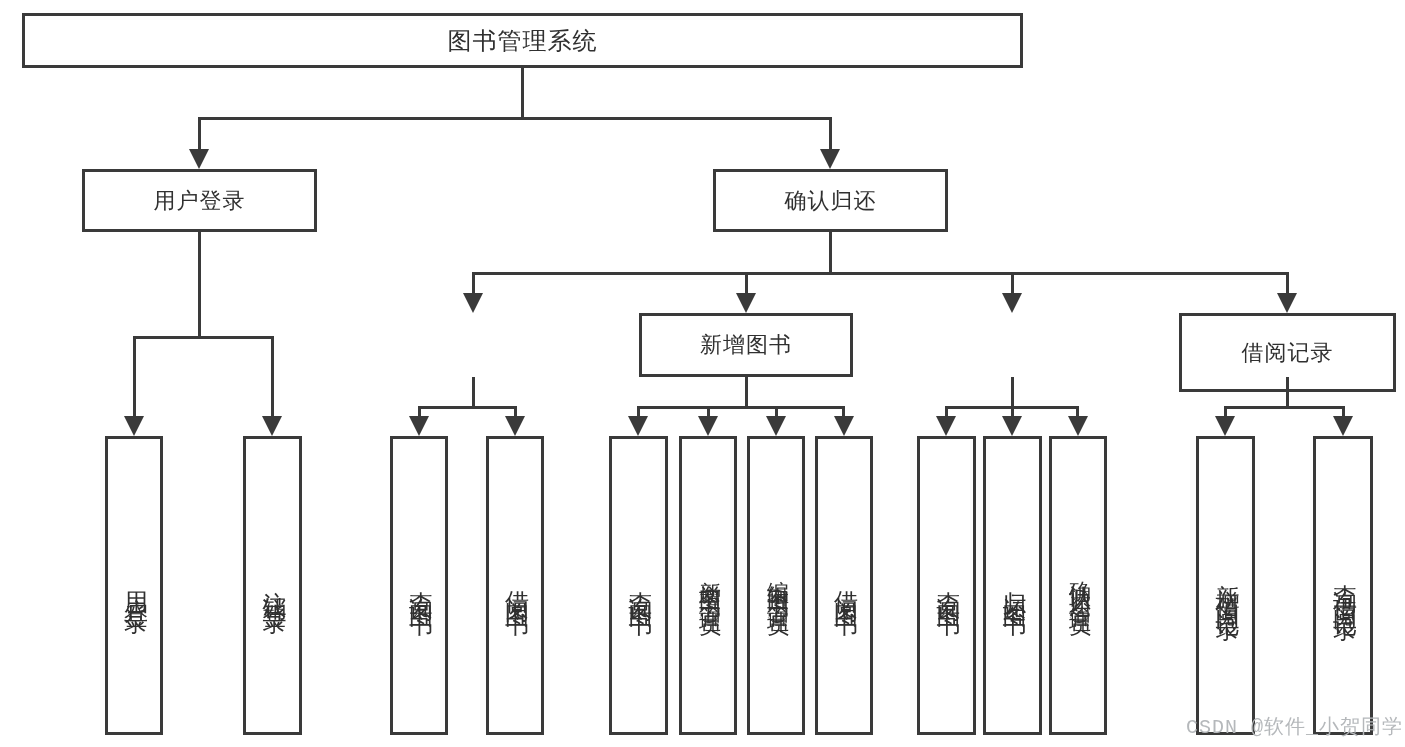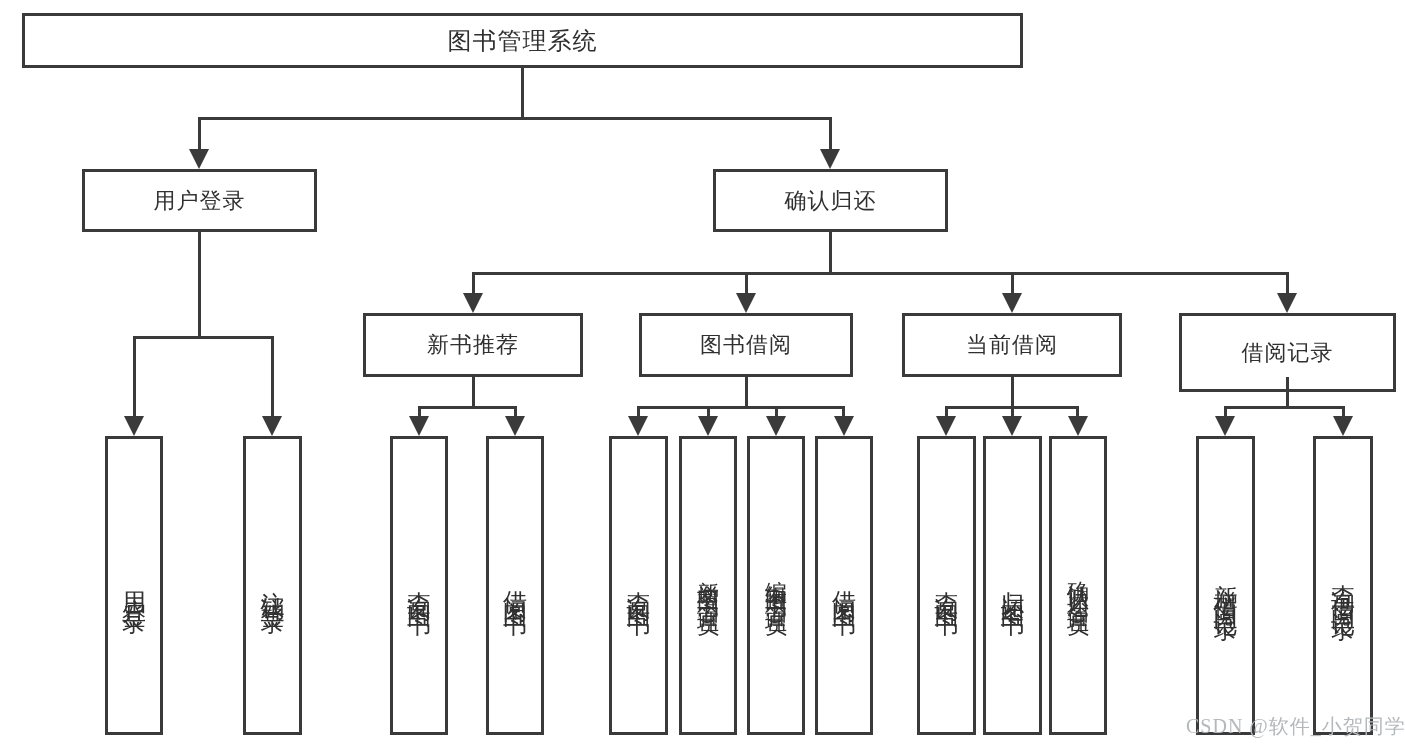--- a/index.html
+++ b/index.html
@@ -1,20 +1,20 @@
 <!DOCTYPE html>
 <html><head>
 <meta charset="utf-8">
 <style>
   html,body{margin:0;padding:0;background:#fff;}
   .canvas{
     position:relative;
     width:1405px;height:747px;
     background:#ffffff;
-    font-family:Liberation Serif, serif;
+    font-family:Liberation Mono, monospace;
     overflow:hidden;
   }
   .node{
     position:absolute;
     box-sizing:border-box;
     border:3px solid #3a3a3a;
     background:#ffffff;
     display:flex;
     align-items:center;
     justify-content:center;
@@ -55,23 +55,21 @@
 </head>
 <body>
 
 <div class="canvas">
 
   <div class="node root" style="left:22px;top:13px;width:1001px;height:55px">图书管理系统</div>
 
   <div class="node" style="left:82px;top:169px;width:235px;height:63px">用户登录</div>
   <div class="node" style="left:713px;top:169px;width:235px;height:63px">确认归还</div>
 
-  <div class="node" style="left:363px;top:313px;width:220px;height:64px">新书推荐</div>
-  <div class="node" style="left:639px;top:313px;width:214px;height:64px">图书借阅</div>
-  <div class="node" style="left:902px;top:313px;width:220px;height:64px">当前借阅</div>
+  <div class="node" style="left:639px;top:313px;width:214px;height:64px">新增图书</div>
   <div class="node" style="left:1179px;top:313px;width:217px;height:79px">借阅记录</div>
 
   <div class="node vnode" style="left:105px;top:436px;width:58px;height:299px">用户登录</div>
   <div class="node vnode" style="left:243px;top:436px;width:59px;height:299px">注销登录</div>
 
   <div class="node vnode" style="left:390px;top:436px;width:58px;height:299px">查询图书</div>
   <div class="node vnode" style="left:486px;top:436px;width:58px;height:299px">借阅图书</div>
 
   <div class="node vnode" style="left:609px;top:436px;width:59px;height:299px">查询图书</div>
   <div class="node vnode long" style="left:679px;top:436px;width:58px;height:299px">新增图书（管理员）</div>

